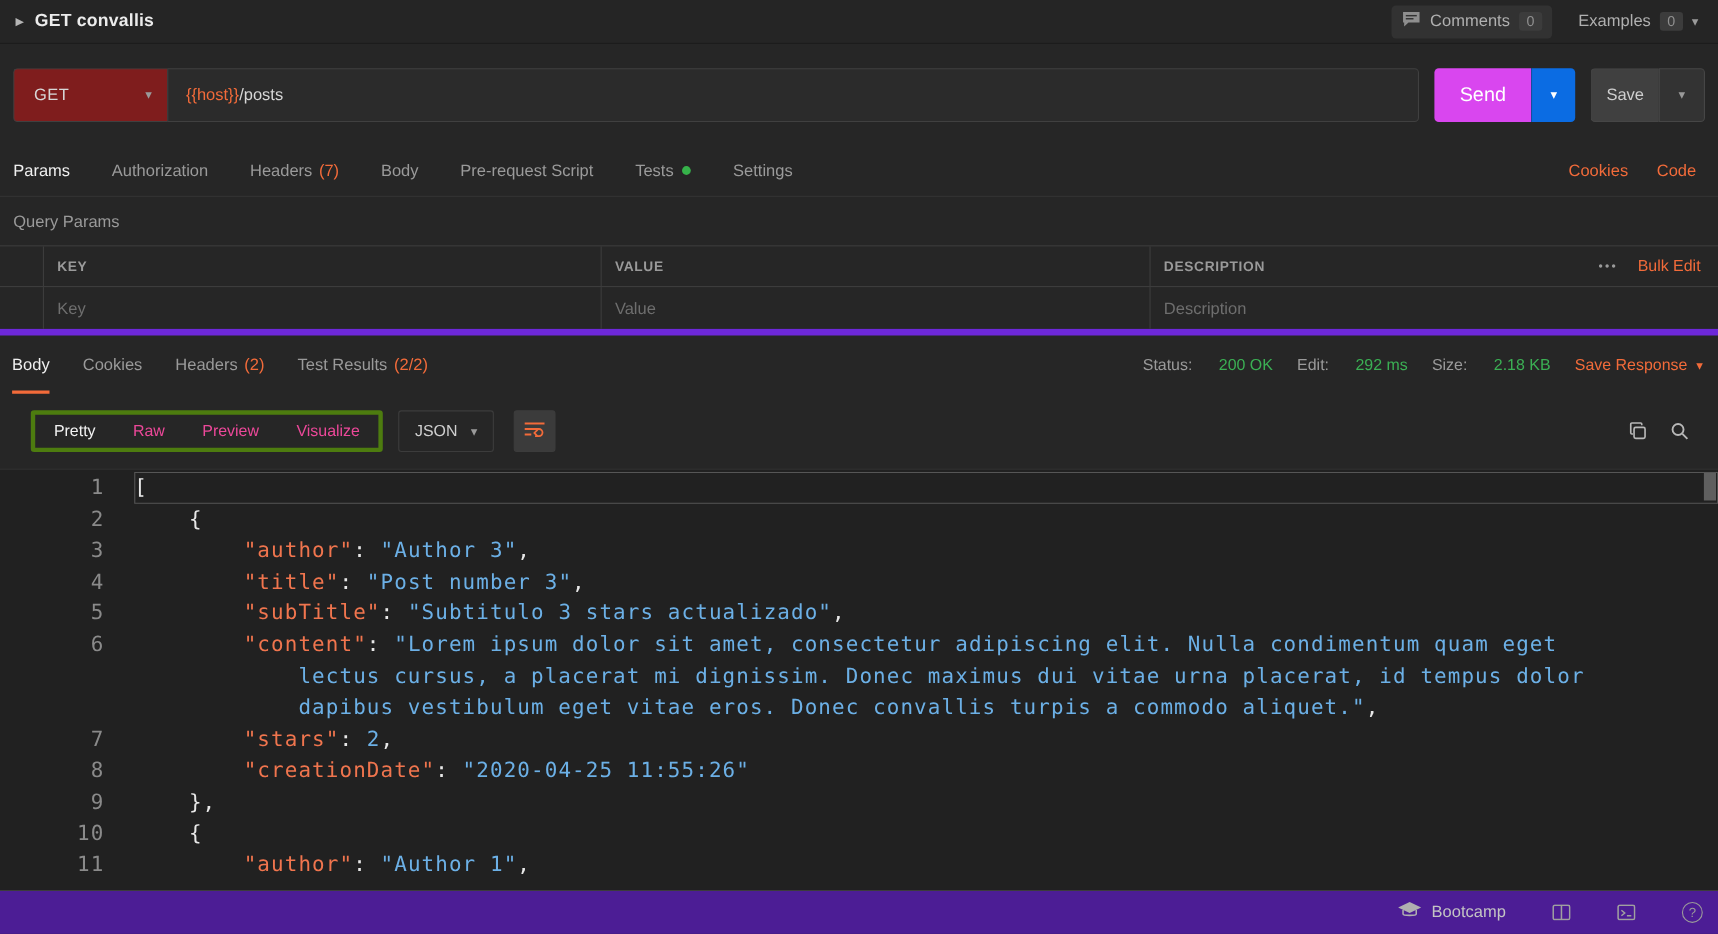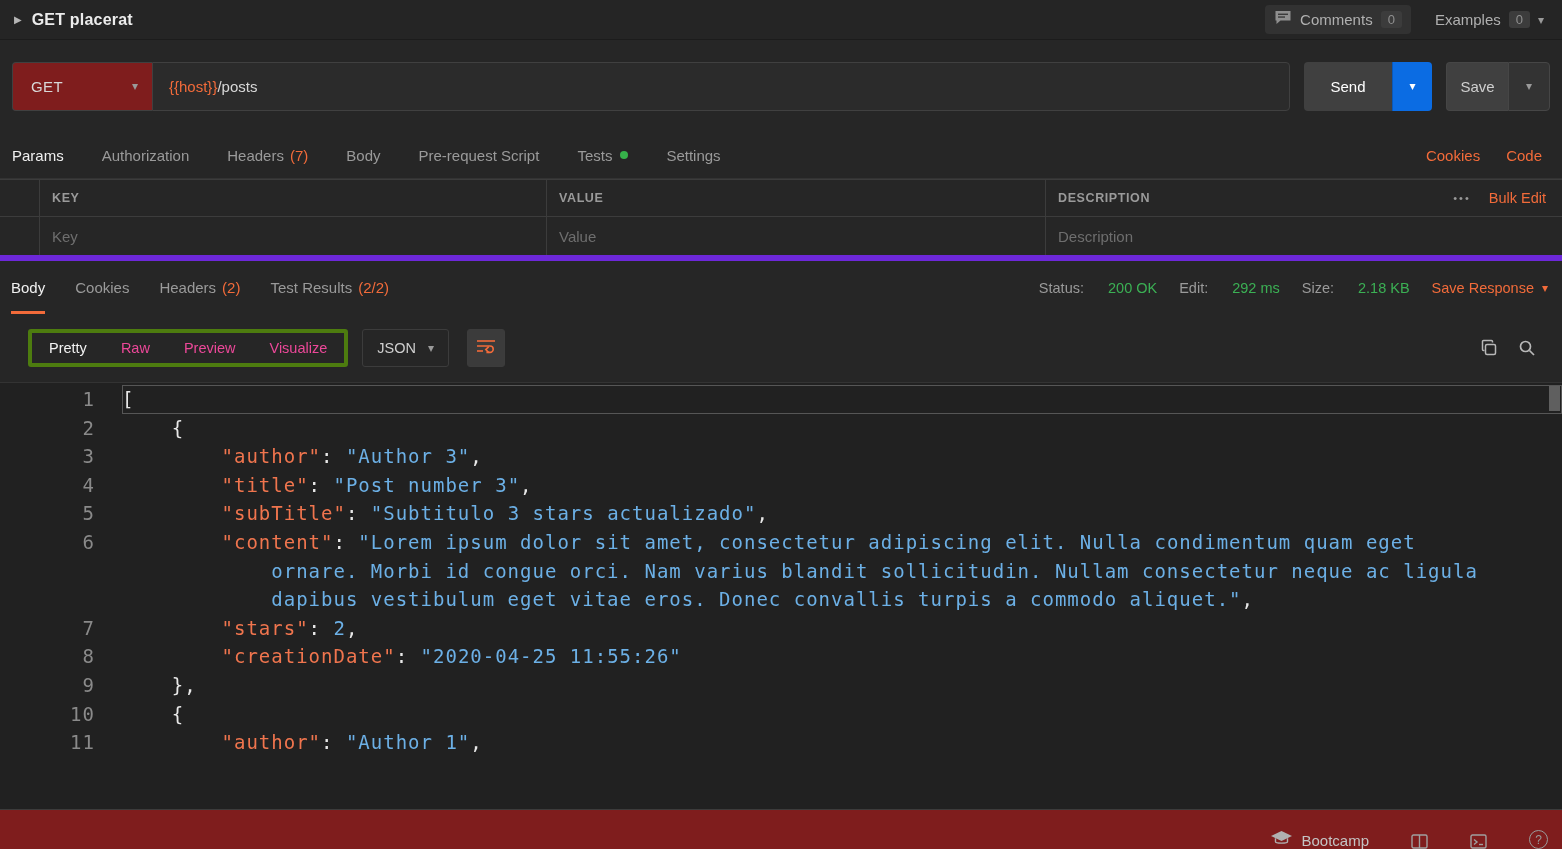--- a/index.html
+++ b/index.html
@@ -19,21 +19,21 @@
   .chev { color: #9a9a9a; font-size: 12px; }
   .examples-group { display: flex; align-items: center; gap: 8px; margin-left: 14px; padding-right: 4px; }
 
   
   .request-row { flex: 0 0 92px; display: flex; align-items: center; padding: 0 12px; gap: 0; }
   .method-select { width: 140px; height: 49px; background: #7f1d1d; border: 1px solid #404040; border-right: none; border-radius: 4px 0 0 4px; display: flex; align-items: center; justify-content: space-between; padding: 0 14px 0 18px; cursor: pointer; }
   .method-value { font-size: 15px; color: #d8d8d8; letter-spacing: .4px; }
   .url-input { flex: 1; height: 49px; background: #2b2b2b; border: 1px solid #404040; border-radius: 0 4px 4px 0; display: flex; align-items: center; padding: 0 16px; font-size: 15px; color: #d8d8d8; cursor: text; }
   .url-var { color: #f26b3a; }
   .send-group { display: flex; margin-left: 14px; }
-  .send-btn { width: 88px; height: 49px; background: #404040; border: none; border-radius: 4px 0 0 4px; color: #ffffff; font-size: 15px; font-family: "Liberation Sans", sans-serif; cursor: pointer; }
+  .send-btn { width: 88px; height: 49px; background: #d946ef; border: none; border-radius: 4px 0 0 4px; color: #ffffff; font-size: 18px; font-family: "Liberation Sans", sans-serif; cursor: pointer; }
   .send-chev { width: 40px; height: 49px; background: #0b6ce3; border: none; border-left: 1px solid #0a58b8; border-radius: 0 4px 4px 0; color: #ffffff; font-size: 12px; cursor: pointer; }
   .save-group { display: flex; margin-left: 14px; }
   .save-btn { width: 62px; height: 49px; background: #404040; border: 1px solid #464646; border-right: none; border-radius: 4px 0 0 4px; color: #cfcfcf; font-size: 15px; font-family: "Liberation Sans", sans-serif; cursor: pointer; }
   .save-chev { width: 42px; height: 49px; background: #333333; border: 1px solid #464646; border-radius: 0 4px 4px 0; color: #9a9a9a; font-size: 12px; cursor: pointer; }
 
   
   .tabs-row { flex: 0 0 46px; display: flex; align-items: center; justify-content: space-between; padding: 0 20px 0 12px; border-bottom: 1px solid #333333; }
   .req-tabs { display: flex; align-items: center; gap: 38px; }
   .tab { font-size: 15px; color: #9a9a9a; cursor: pointer; display: flex; align-items: center; gap: 6px; height: 46px; }
   .tab.active { color: #f0f0f0; }
@@ -87,34 +87,34 @@
   .line-num { width: 95px; text-align: right; color: #8a8a8a; flex: 0 0 95px; }
   .line-content { flex: 1; margin-left: 27px; color: #e8e8e8; }
   .code-line.selected .line-content { box-shadow: inset 0 0 0 1px #565656; }
   .tok-p { color: #e8e8e8; }
   .tok-k { color: #f0754e; }
   .tok-s { color: #6cb0e6; }
   .tok-num { color: #6cb0e6; }
   .v-scroll-thumb { position: absolute; top: 3px; right: 2px; width: 11px; height: 25px; background: #5f5f5f; cursor: pointer; }
 
   
-  .statusbar { flex: 0 0 40px; display: flex; align-items: flex-end; justify-content: flex-end; gap: 42px; background: #7f1d1d; border-top: 1px solid #3c3c3c; padding-right: 14px; }
+  .statusbar { flex: 0 0 40px; display: flex; align-items: center; justify-content: flex-end; gap: 42px; background: #4c1d95; border-top: 1px solid #3c3c3c; padding-right: 14px; }
   .bootcamp { display: flex; align-items: center; gap: 9px; color: #c4c4c4; font-size: 15px; cursor: pointer; }
   .sb-icon { cursor: pointer; display: flex; align-items: center; justify-content: center; }
   .help-circle { width: 19px; height: 19px; border-radius: 50%; border: 1.5px solid #9a9a9a; color: #9a9a9a; font-size: 12px; display: flex; align-items: center; justify-content: center; }
 </style>
 </head>
 <body>
 
 <div class="app">
 
   <header class="topbar">
     <div class="topbar-left">
       <span class="caret-icon">▶</span>
-      <span class="req-title">GET placerat</span>
+      <span class="req-title">GET convallis</span>
     </div>
     <div class="topbar-right">
       <div class="pill">
         <span class="icon">
           <svg width="18" height="15" viewBox="0 0 18 15">
               <path d="M1.5 1h15v9.5H6.5L2.5 14v-3.5h-1z" fill="#8f8f8f"></path>
               <rect x="4" y="3.6" width="10" height="1.3" fill="#323232"></rect>
               <rect x="4" y="6.4" width="7" height="1.3" fill="#323232"></rect>
             </svg>
         </span>
@@ -173,20 +173,21 @@
       <div class="tab">
           <span>Settings</span>
         </div>
     </div>
     <div class="tabs-links">
       <span class="orange-link">Cookies</span>
       <span class="orange-link">Code</span>
     </div>
   </div>
 
+  <div class="qp-label">Query Params</div>
 
   <div class="params-table">
     <div class="pt-row pt-head">
       <div class="col-handle"></div>
       <div class="col-key">
           <span class="col-header-text">KEY</span>
         </div>
       <div class="col-value">
           <span class="col-header-text">VALUE</span>
         </div>
@@ -287,21 +288,21 @@
   </div>
 
   <div class="code-area">
     <div>
         <div class="code-line selected"><span class="line-num">1</span><span class="line-content"><span class="tok-p">[</span></span></div>
         <div class="code-line"><span class="line-num">2</span><span class="line-content"><span class="tok-p">    {</span></span></div>
         <div class="code-line"><span class="line-num">3</span><span class="line-content"><span class="tok-k">        "author"</span><span class="tok-p">: </span><span class="tok-s">"Author 3"</span><span class="tok-p">,</span></span></div>
         <div class="code-line"><span class="line-num">4</span><span class="line-content"><span class="tok-k">        "title"</span><span class="tok-p">: </span><span class="tok-s">"Post number 3"</span><span class="tok-p">,</span></span></div>
         <div class="code-line"><span class="line-num">5</span><span class="line-content"><span class="tok-k">        "subTitle"</span><span class="tok-p">: </span><span class="tok-s">"Subtitulo 3 stars actualizado"</span><span class="tok-p">,</span></span></div>
         <div class="code-line"><span class="line-num">6</span><span class="line-content"><span class="tok-k">        "content"</span><span class="tok-p">: </span><span class="tok-s">"Lorem ipsum dolor sit amet, consectetur adipiscing elit. Nulla condimentum quam eget</span></span></div>
-        <div class="code-line"><span class="line-num"></span><span class="line-content"><span class="tok-s">            ornare. Morbi id congue orci. Nam varius blandit sollicitudin. Nullam consectetur neque ac ligula</span></span></div>
+        <div class="code-line"><span class="line-num"></span><span class="line-content"><span class="tok-s">            lectus cursus, a placerat mi dignissim. Donec maximus dui vitae urna placerat, id tempus dolor</span></span></div>
         <div class="code-line"><span class="line-num"></span><span class="line-content"><span class="tok-s">            dapibus vestibulum eget vitae eros. Donec convallis turpis a commodo aliquet."</span><span class="tok-p">,</span></span></div>
         <div class="code-line"><span class="line-num">7</span><span class="line-content"><span class="tok-k">        "stars"</span><span class="tok-p">: </span><span class="tok-num">2</span><span class="tok-p">,</span></span></div>
         <div class="code-line"><span class="line-num">8</span><span class="line-content"><span class="tok-k">        "creationDate"</span><span class="tok-p">: </span><span class="tok-s">"2020-04-25 11:55:26"</span></span></div>
         <div class="code-line"><span class="line-num">9</span><span class="line-content"><span class="tok-p">    },</span></span></div>
         <div class="code-line"><span class="line-num">10</span><span class="line-content"><span class="tok-p">    {</span></span></div>
         <div class="code-line"><span class="line-num">11</span><span class="line-content"><span class="tok-k">        "author"</span><span class="tok-p">: </span><span class="tok-s">"Author 1"</span><span class="tok-p">,</span></span></div>
       </div>
     <div class="v-scroll-thumb"></div>
   </div>
 

